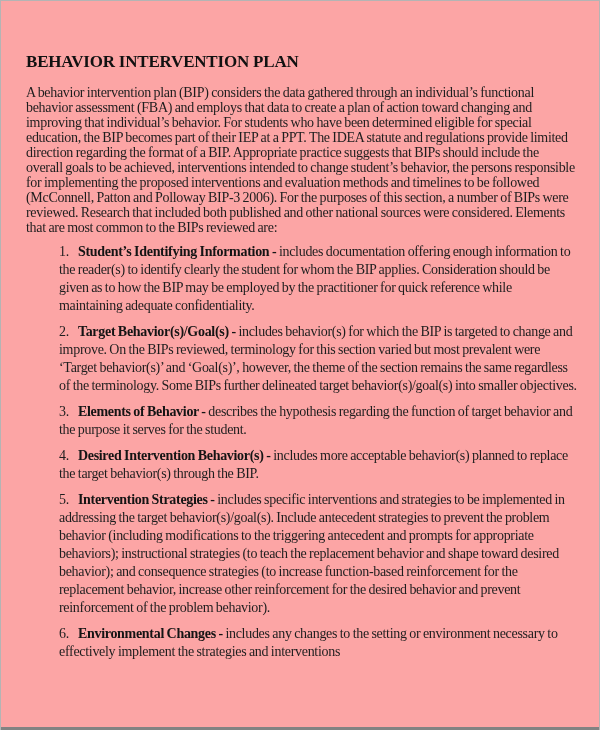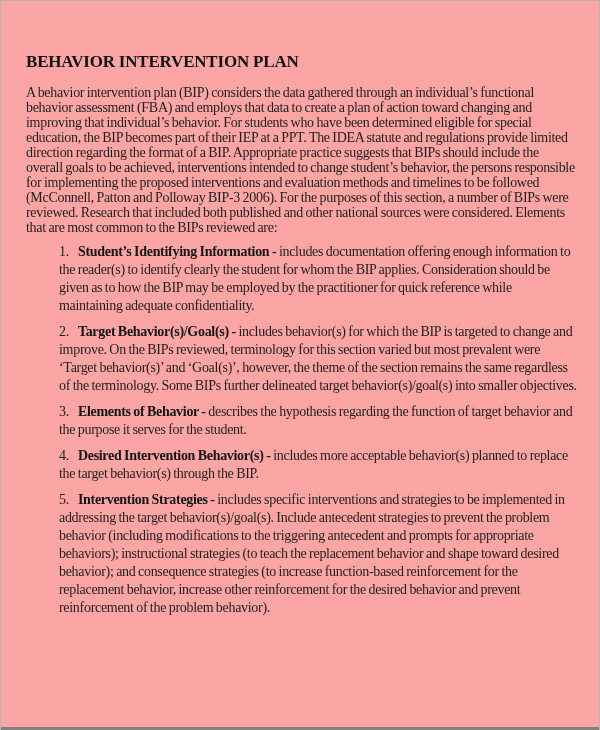--- a/index.html
+++ b/index.html
@@ -79,18 +79,19 @@
       <div class="list-item"><span class="num">1.</span><b>Student’s Identifying Information -</b> <span>includes documentation offering enough information to the reader(s) to identify clearly the student for whom the BIP applies. Consideration should be given as to how the BIP may be employed by the practitioner for quick reference while maintaining adequate confidentiality.</span></div>
 
       <div class="list-item"><span class="num">2.</span><b>Target Behavior(s)/Goal(s) -</b> <span>includes behavior(s) for which the BIP is targeted to change and improve. On the BIPs reviewed, terminology for this section varied but most prevalent were ‘Target behavior(s)’ and ‘Goal(s)’, however, the theme of the section remains the same regardless of the terminology. Some BIPs further delineated target behavior(s)/goal(s) into smaller objectives.</span></div>
 
       <div class="list-item"><span class="num">3.</span><b>Elements of Behavior -</b> <span>describes the hypothesis regarding the function of target behavior and the purpose it serves for the student.</span></div>
 
       <div class="list-item"><span class="num">4.</span><b>Desired Intervention Behavior(s) -</b> <span>includes more acceptable behavior(s) planned to replace the target behavior(s) through the BIP.</span></div>
 
       <div class="list-item"><span class="num">5.</span><b>Intervention Strategies -</b> <span>includes specific interventions and strategies to be implemented in addressing the target behavior(s)/goal(s). Include antecedent strategies to prevent the problem behavior (including modifications to the triggering antecedent and prompts for appropriate behaviors); instructional strategies (to teach the replacement behavior and shape toward desired behavior); and consequence strategies (to increase function-based reinforcement for the replacement behavior, increase other reinforcement for the desired behavior and prevent reinforcement of the problem behavior).</span></div>
 
+      <div class="list-item"><span class="num">6.</span><b>Environmental Changes -</b> <span>includes any changes to the setting or environment necessary to effectively implement the strategies and interventions</span></div>
 
     </div>
   </div>
 
   <div class="bottom-bar"></div>
 </div>
 
 </body></html>

